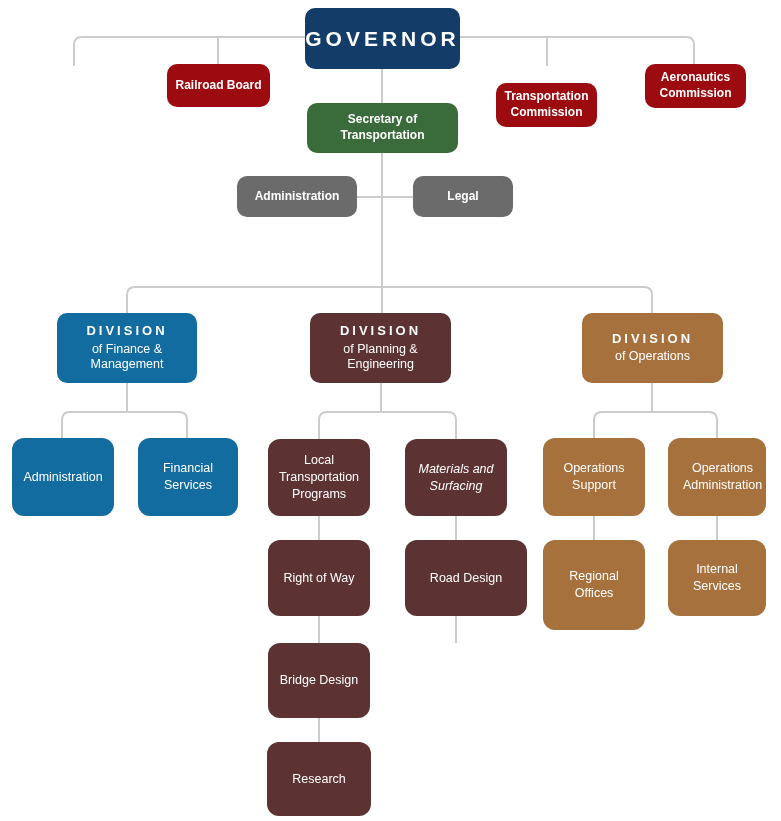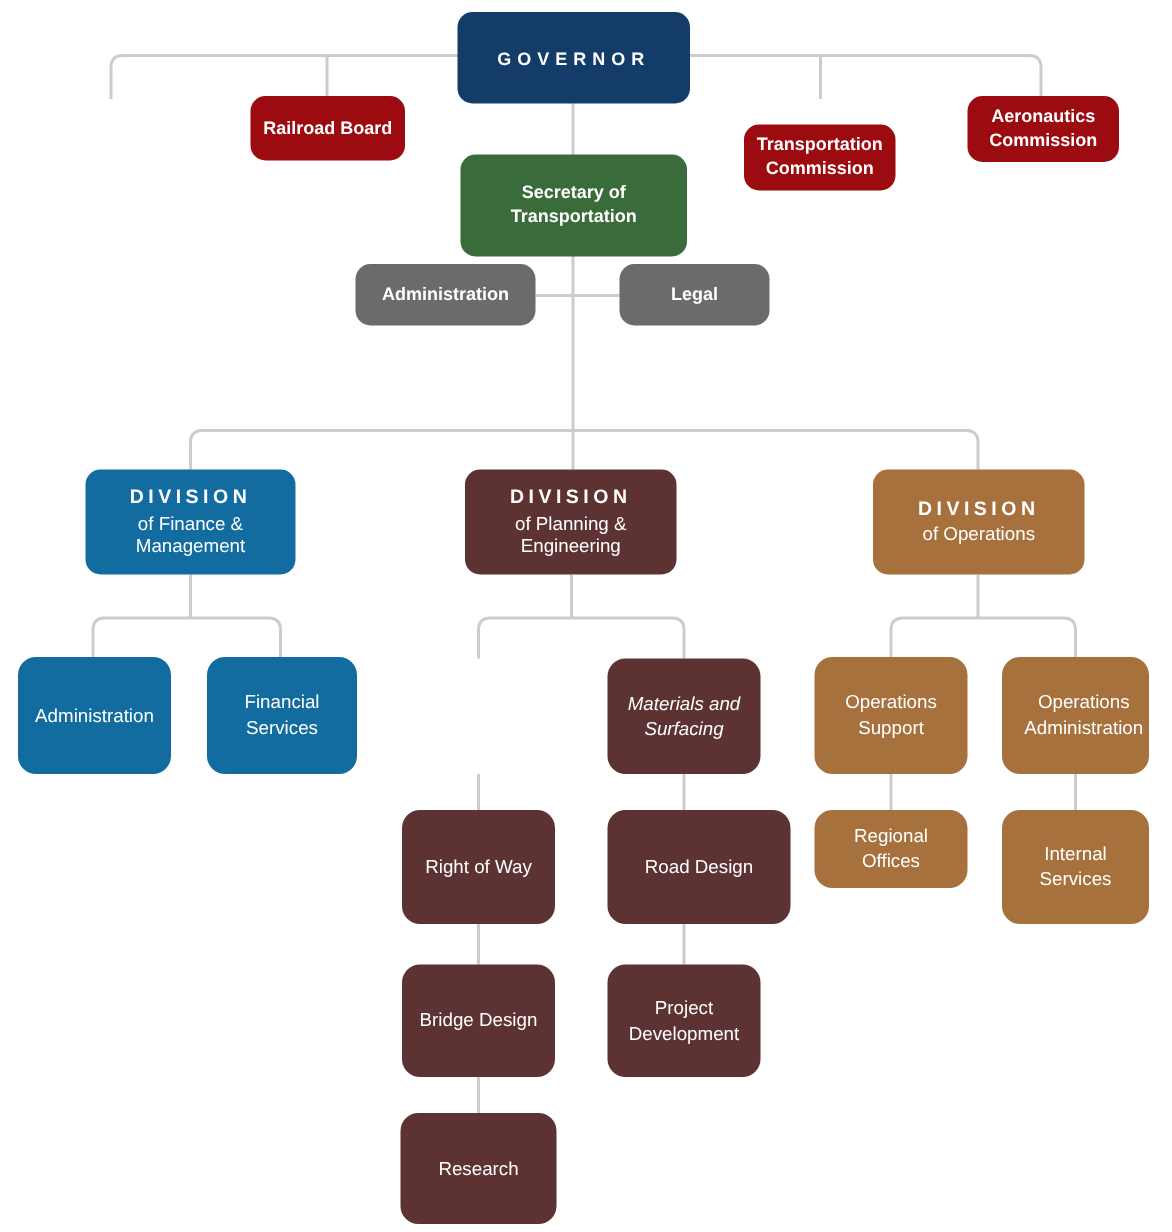--- a/index.html
+++ b/index.html
@@ -17,50 +17,50 @@
   .rad-lg { border-radius:12px; }
 
   .c-navy   { background:#133C68; }
   .c-red    { background:#9B0B0F; }
   .c-green  { background:#3A6B3A; }
   .c-gray   { background:#6B6B6B; }
   .c-blue   { background:#126C9F; }
   .c-maroon { background:#5D3233; }
   .c-brown  { background:#A6713C; }
 
-  .t-gov   { font-size:12px; font-weight:bold; letter-spacing:4px; }
+  .t-gov   { font-size:21px; font-weight:bold; letter-spacing:4px; }
   .t-bold  { font-size:12px; font-weight:bold; line-height:1.3; }
   .t-child { font-size:12.5px; font-weight:normal; line-height:1.35; }
   .div-title { font-size:13px; font-weight:bold; letter-spacing:3px; line-height:1.2; }
   .div-sub   { font-size:12.5px; font-weight:normal; line-height:1.25; margin-top:3px; }
 
   
   .n-gov      { left:305px; top:8px;   width:155px; height:61px; }
   .n-ra       { left:23px;  top:64px;  width:103px; height:43px; }
   .n-rb       { left:167px; top:64px;  width:103px; height:43px; }
   .n-tc       { left:496px; top:64px;  width:101px; height:44px;margin-top:19px; }
   .n-ac       { left:645px; top:64px;  width:101px; height:44px; }
-  .n-sec      { left:307px; top:103px; width:151px; height:68px; }
+  .n-sec      { left:307px; top:103px; width:151px; height:50px; }
   .n-adm      { left:237px; top:176px; width:120px; height:41px; }
   .n-leg      { left:413px; top:176px; width:100px; height:41px; }
   .n-divfin   { left:57px;  top:313px; width:140px; height:70px; }
   .n-divpln   { left:310px; top:313px; width:141px; height:70px; }
   .n-divops   { left:582px; top:313px; width:141px; height:70px; }
   .n-finadm   { left:12px;  top:438px; width:102px; height:78px; }
   .n-finsvc   { left:138px; top:438px; width:100px; height:78px; }
   .n-ltp      { left:268px; top:439px; width:102px; height:77px; }
   .n-mat      { left:405px; top:439px; width:102px; height:77px;font-style:italic; }
   .n-row      { left:268px; top:540px; width:102px; height:76px; }
   .n-rd       { left:405px; top:540px; width:122px; height:76px; }
   .n-bd       { left:268px; top:643px; width:102px; height:75px; }
   .n-pd       { left:405px; top:643px; width:102px; height:75px; }
   .n-res      { left:267px; top:742px; width:104px; height:74px; }
   .n-opssup   { left:543px; top:438px; width:102px; height:78px; }
   .n-opsadm   { left:668px; top:438px; width:98px;  height:78px;padding-left:17px; }
-  .n-regoff   { left:543px; top:540px; width:102px; height:52px; }
+  .n-regoff   { left:543px; top:540px; width:102px; height:90px; }
   .n-intsvc   { left:668px; top:540px; width:98px;  height:76px; }
 </style>
 </head>
 <body>
 
 <div class="stage">
 
   <svg class="connectors" width="781" height="821" viewBox="0 0 781 821" fill="none" stroke="#CCCCCC" stroke-width="2">
 
     <path d="M74,66 V45 Q74,37 82,37 H686 Q694,37 694,45 V66"></path>
@@ -119,30 +119,30 @@
 
   <div class="node rad-sm c-brown n-divops">
     <span class="div-title">DIVISION</span>
     <span class="div-sub">of Operations</span>
   </div>
 
   <div class="node rad-lg c-blue n-finadm t-child">Administration</div>
 
   <div class="node rad-lg c-blue n-finsvc t-child">Financial Services</div>
 
+  <div class="node rad-lg c-maroon n-ltp t-child">Local Transportation Programs</div>
 
   <div class="node rad-lg c-maroon n-mat t-child">Materials and Surfacing</div>
 
   <div class="node rad-lg c-maroon n-row t-child">Right of Way</div>
 
   <div class="node rad-lg c-maroon n-rd t-child">Road Design</div>
 
   <div class="node rad-lg c-maroon n-bd t-child">Bridge Design</div>
 
-  <div class="node rad-lg c-maroon n-pd t-child">Project Development</div>
 
   <div class="node rad-lg c-maroon n-res t-child">Research</div>
 
   <div class="node rad-lg c-brown n-opssup t-child">Operations Support</div>
 
   <div class="node rad-lg c-brown n-opsadm t-child">Operations Administration</div>
 
   <div class="node rad-lg c-brown n-regoff t-child">Regional Offices</div>
 
   <div class="node rad-lg c-brown n-intsvc t-child">Internal Services</div>

